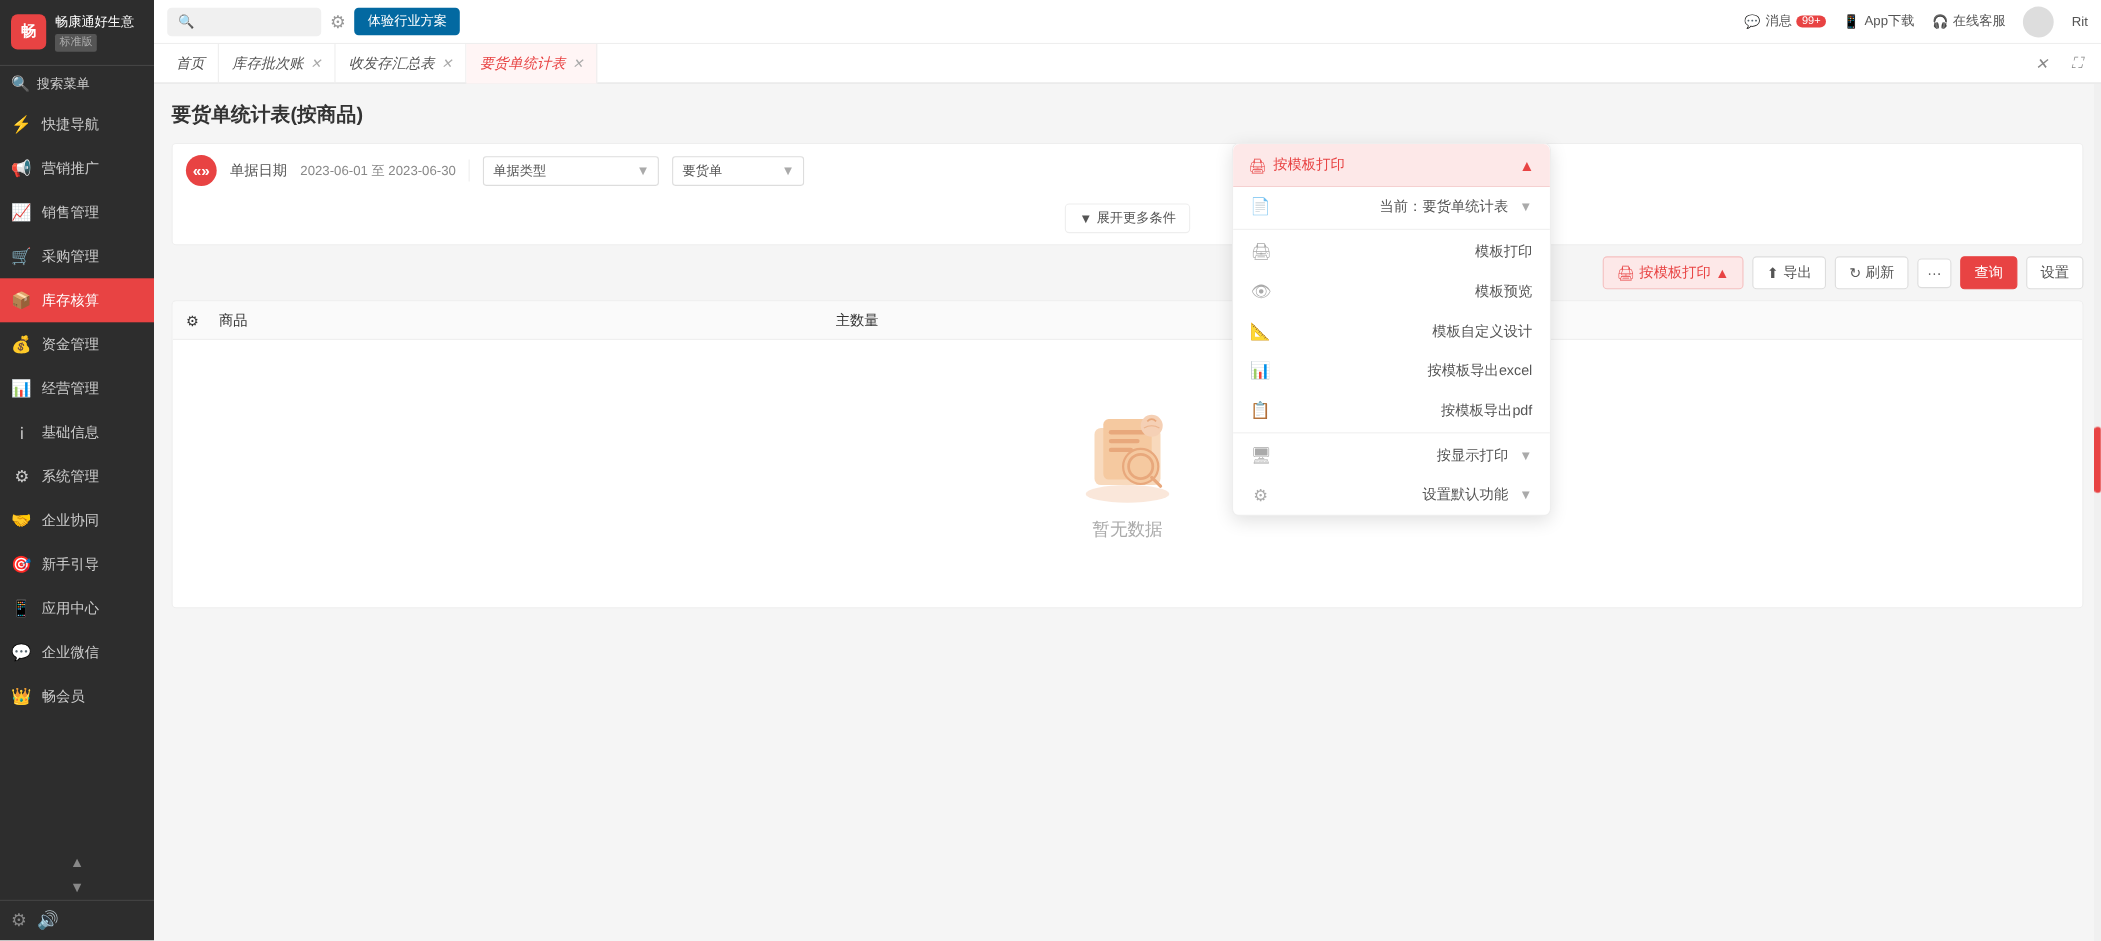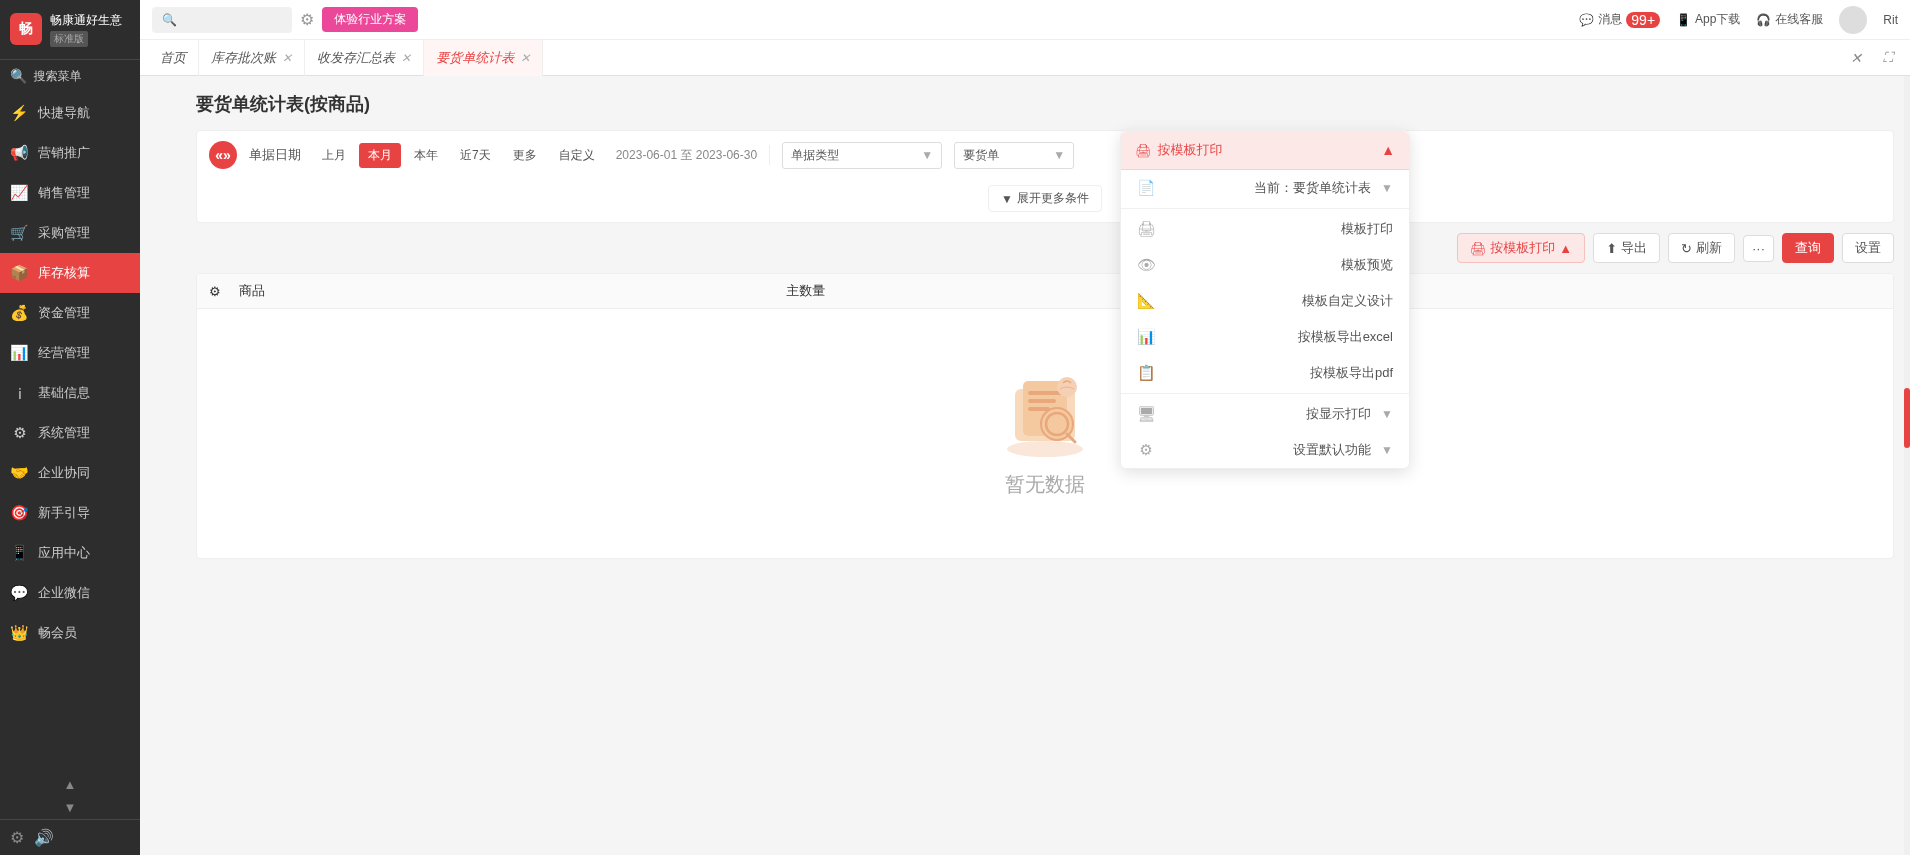--- a/index.html
+++ b/index.html
@@ -69,25 +69,25 @@
       align-items: center;
       justify-content: space-between;
     }
     .top-bar-left { display: flex; align-items: center; gap: 8px; }
     .top-bar-search {
       background: #f0f0f0; border-radius: 4px; padding: 4px 10px; font-size: 12px; color: #999;
       width: 140px; height: 26px; display: flex; align-items: center;
     }
     .top-bar-gear { color: #999; cursor: pointer; font-size: 16px; }
     .top-bar-trial {
-      background: #ec4899; color: white; border-radius: 4px; padding: 4px 12px; font-size: 12px; cursor: pointer;
+      background: #0369a1; color: white; border-radius: 4px; padding: 4px 12px; font-size: 12px; cursor: pointer;
     }
     .top-bar-right { display: flex; align-items: center; gap: 16px; }
     .top-bar-right-item { display: flex; align-items: center; gap: 4px; color: #555; font-size: 12px; cursor: pointer; }
-    .badge { background: #e84343; color: white; border-radius: 8px; padding: 0 5px; font-size: 14px; min-width: 18px; text-align: center; }
+    .badge { background: #e84343; color: white; border-radius: 8px; padding: 0 5px; font-size: 10px; min-width: 18px; text-align: center; }
     .user-avatar { width: 28px; height: 28px; background: #ddd; border-radius: 50%; }
 
     
     .tab-bar {
       background: #fff;
       border-bottom: 1px solid #e0e0e0;
       display: flex;
       align-items: center;
       height: 36px;
       padding: 0 8px;
@@ -103,21 +103,20 @@
     .tab-item.home { color: #555; }
     .tab-right-controls { margin-left: auto; display: flex; align-items: center; gap: 4px; }
     .tab-ctrl-btn { width: 28px; height: 28px; display: flex; align-items: center; justify-content: center; color: #888; cursor: pointer; font-size: 14px; }
 
     
     .content {
       flex: 1;
       overflow: auto;
       padding: 16px;
       position: relative;
-      margin-left: 40px;
     }
 
     .page-title {
       font-size: 18px; font-weight: bold; color: #333; margin-bottom: 14px;
     }
 
     
     .filter-bar {
       background: #fff; border: 1px solid #eee; border-radius: 4px; padding: 10px 12px;
       margin-bottom: 10px;
@@ -172,21 +171,21 @@
 
     
     .empty-state {
       display: flex; flex-direction: column; align-items: center; justify-content: center;
       padding: 60px 20px; color: #aaa;
     }
     .empty-icon {
       width: 100px; height: 90px; margin-bottom: 12px;
       position: relative;
     }
-    .empty-text { font-size: 20px; color: #aaa; }
+    .empty-text { font-size: 16px; color: #aaa; }
 
     
     .dropdown-overlay {
       position: fixed;
       top: 130px;
       left: 1120px;
       width: 290px;
       background: white;
       border: 1px solid #eee;
       border-radius: 6px;
@@ -355,28 +354,20 @@
   </div>
 
   <div class="content">
     <div class="page-title">要货单统计表(按商品)</div>
 
     <div class="filter-bar">
       <div class="filter-row">
         <div class="filter-expand-btn">«»</div>
 
         <span class="filter-label">单据日期</span>
-        <div class="filter-date-group">
-          <div class="date-btn">上月</div>
-          <div class="date-btn active">本月</div>
-          <div class="date-btn">本年</div>
-          <div class="date-btn">近7天</div>
-          <div class="date-btn">更多</div>
-          <div class="date-btn">自定义</div>
-        </div>
         <span class="date-range">2023-06-01 至 2023-06-30</span>
 
         <div style="width:1px;height:20px;background:#eee;"></div>
 
         <div class="filter-select">
           <span>单据类型</span>
           <span class="arrow">▼</span>
         </div>
 
         <div class="filter-select" style="min-width:120px;">

